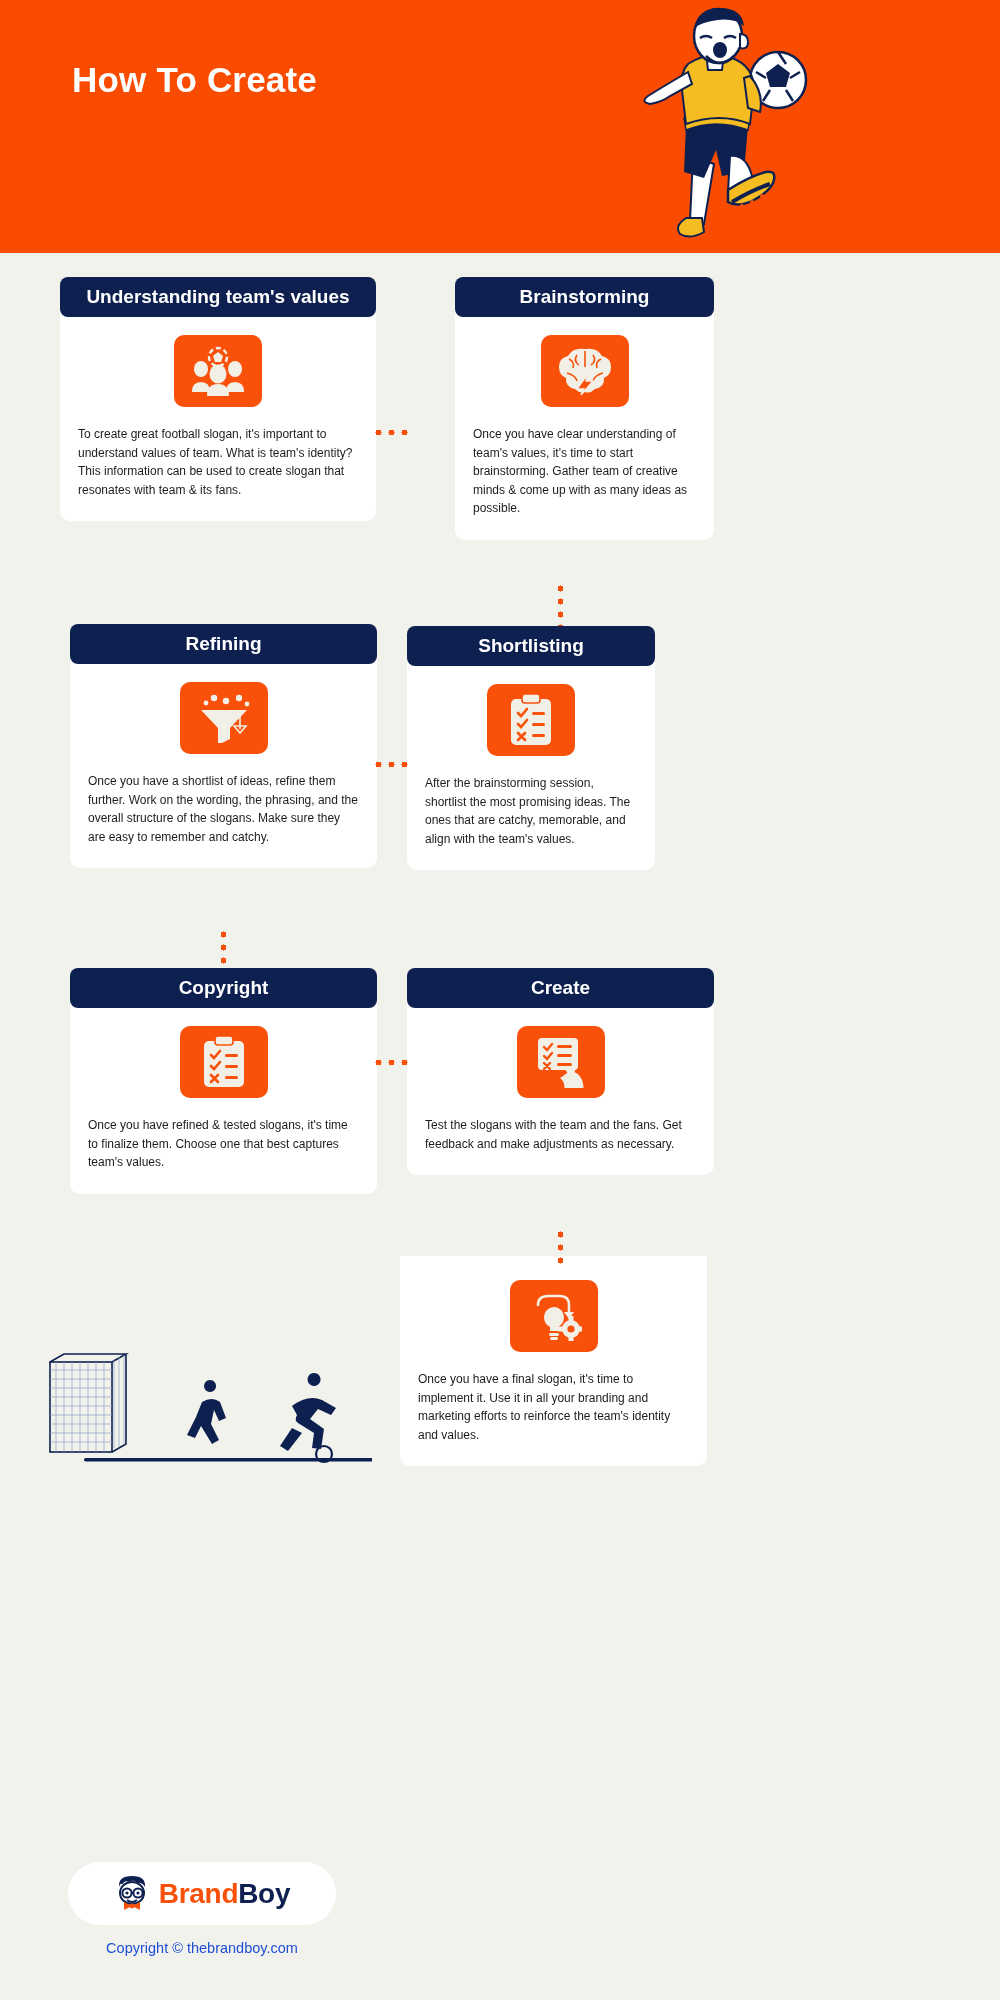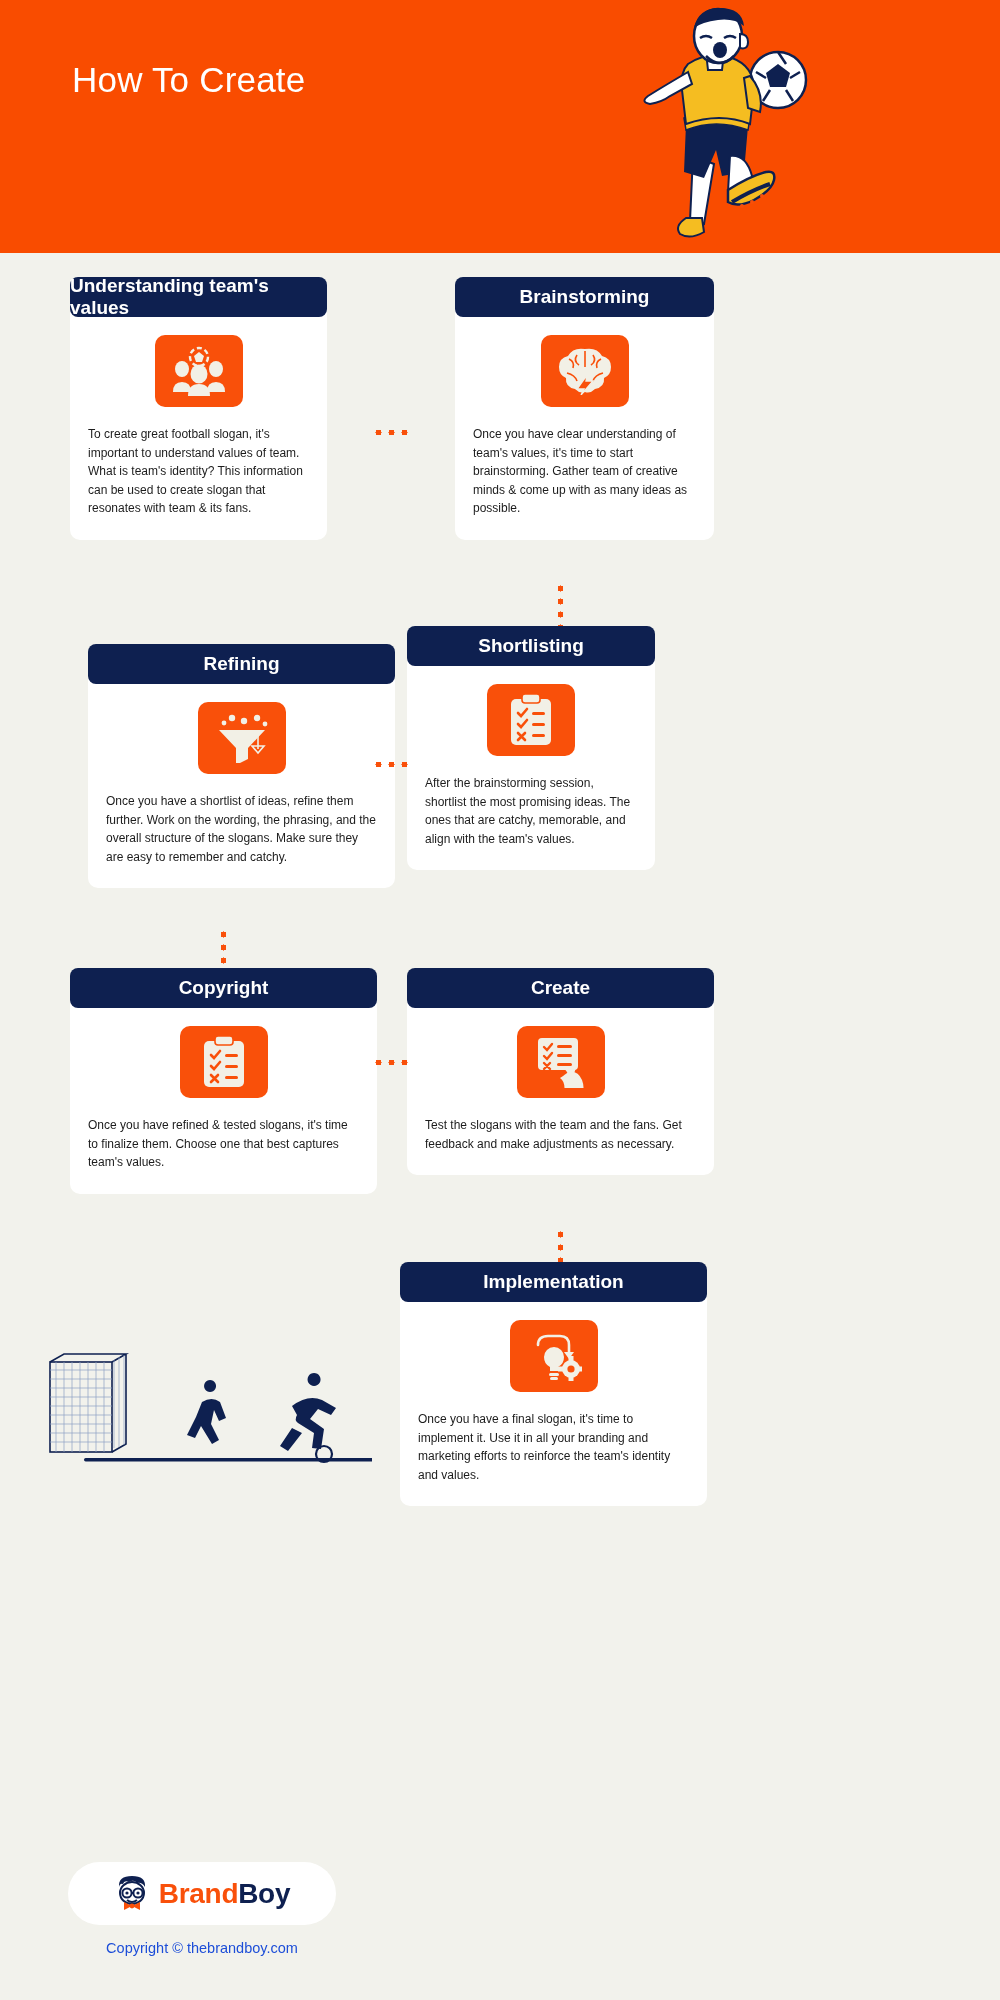--- a/index.html
+++ b/index.html
@@ -11,21 +11,21 @@
   }
   #page { position: relative; width: 1000px; height: 2000px; background: #f2f2ec; }
 
   
   .header {
     position: absolute; left: 0; top: 0; width: 1000px; height: 253px;
     background: #f94c00;
   }
   .header-title {
     position: absolute; left: 72px; top: 60px;
-    font-size: 35px; font-weight: normal; color: #ffffff; letter-spacing: .2px;
+    font-size: 35px; font-weight: bold; color: #ffffff; letter-spacing: .2px;
   }
   .header-pill {
     position: absolute; left: 52px; top: 113px;
     background: #ffffff; border-radius: 16px;
     padding: 14px 36px 18px 36px;
   }
   .header-pill span {
     font-size: 41px; font-weight: bold; color: #0e2050; letter-spacing: .2px;
   }
   .player { position: absolute; left: 590px; top: 6px; width: 240px; height: 240px; }
@@ -131,21 +131,21 @@
     </svg>
   </div>
 
   <div class="dots-h" style="left:372px; top:430px; width:42px;"></div>
   <div class="dots-v" style="left:558px; top:582px; height:44px;"></div>
   <div class="dots-h" style="left:372px; top:762px; width:42px;"></div>
   <div class="dots-v" style="left:221px; top:928px; height:42px;"></div>
   <div class="dots-h" style="left:372px; top:1060px; width:42px;"></div>
   <div class="dots-v" style="left:558px; top:1228px; height:40px;"></div>
 
-  <div class="card" style="left:70px; top:277px; width:257px;">
+  <div class="card" style="left:60px; top:277px; width:316px;">
     <div class="card-head">
       <span>Understanding team's values</span>
     </div>
     <div class="card-body">
       <div class="icon-tile">
         <svg width="56" height="50" viewBox="0 0 56 50">
           <g fill="#f2f0e6">
             <circle cx="28" cy="11" r="9" fill="none" stroke="#f2f0e6" stroke-width="2.4" stroke-dasharray="5 3"></circle>
             <polygon points="28,6 33,10 31,16 25,16 23,10"></polygon>
             <ellipse cx="11" cy="23" rx="7" ry="8"></ellipse>
@@ -176,21 +176,21 @@
             <path d="M12 12 q6 3 4 9 M20 8 q-4 6 2 10 M44 12 q-6 3 -4 9 M36 8 q4 6 -2 10
                      M10 26 q8 2 10 8 M46 26 q-8 2 -10 8 M28 4 v16"></path>
           </g>
           <polygon points="30,28 20,42 27,42 24,48 36,34 29,34" fill="#f9500a" stroke="#f2f0e6" stroke-width="1.4"></polygon>
         </svg>
       </div>
       <div class="card-text">Once you have clear understanding of team's values, it's time to start brainstorming. Gather team of creative minds &amp; come up with as many ideas as possible.</div>
     </div>
   </div>
 
-  <div class="card" style="left:88px; top:624px; width:307px;margin-top:20px;">
+  <div class="card" style="left:70px; top:624px; width:307px;">
     <div class="card-head">
       <span>Refining</span>
     </div>
     <div class="card-body">
       <div class="icon-tile">
         <svg width="56" height="50" viewBox="0 0 56 50">
           <g fill="#f2f0e6">
             <circle cx="18" cy="5" r="3.2"></circle>
               <circle cx="30" cy="8" r="3.2"></circle>
               <circle cx="43" cy="5" r="3.2"></circle>
@@ -277,23 +277,20 @@
           </g>
           <path d="M30 32 l12 0 l-4 11 z" fill="#f2f0e6"></path>
           <path d="M34 36 q10 -2 14 8 q3 8 0 14 l-18 0 q2 -12 -4 -16 q6 -4 8 -6 z" fill="#f2f0e6"></path>
         </svg>
       </div>
       <div class="card-text">Test the slogans with the team and the fans. Get feedback and make adjustments as necessary.</div>
     </div>
   </div>
 
   <div class="card" style="left:400px; top:1262px; width:307px;">
-    <div class="card-head">
-      <span>Implementation</span>
-    </div>
     <div class="card-body">
       <div class="icon-tile">
         <svg width="56" height="50" viewBox="0 0 56 50">
           <g fill="none" stroke="#f2f0e6" stroke-width="2.6" stroke-linecap="round">
             <path d="M12 14 q0 -9 10 -9 h12 q9 0 9 9 v8"></path>
           </g>
           <path d="M43 28 l-5 -7 h10 z" fill="#f2f0e6"></path>
           <g fill="#f2f0e6">
             <path d="M18 26 a10 10 0 1 1 20 0 q0 7 -6 10 v4 h-8 v-4 q-6 -3 -6 -10 z"></path>
             <rect x="23" y="42" width="10" height="3" rx="1.5"></rect>

